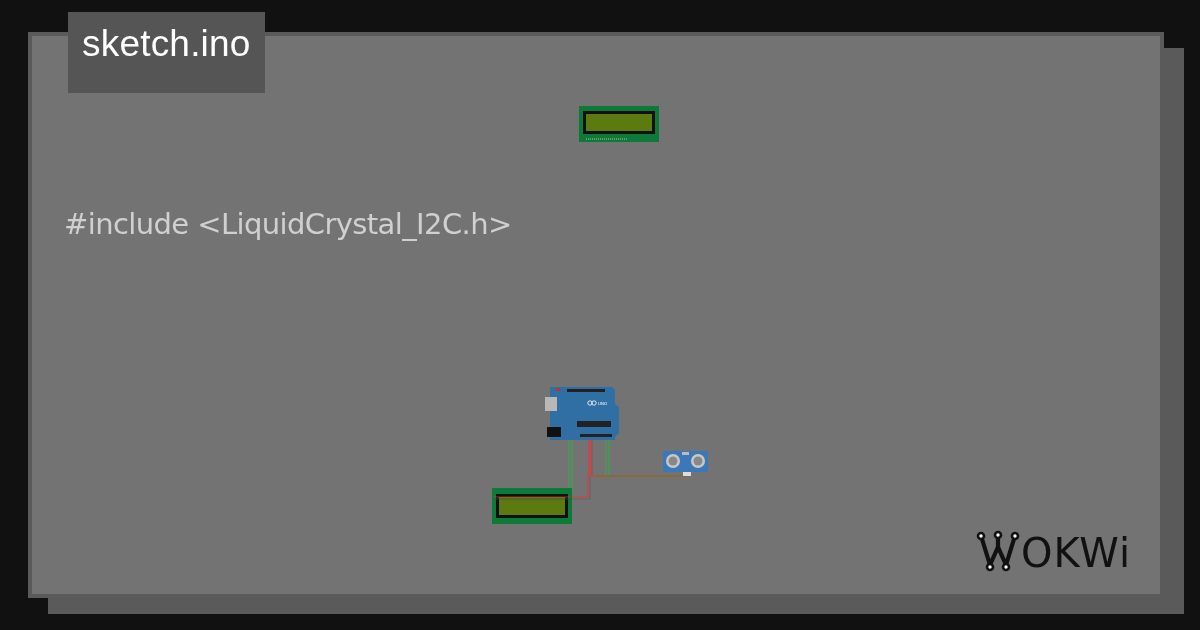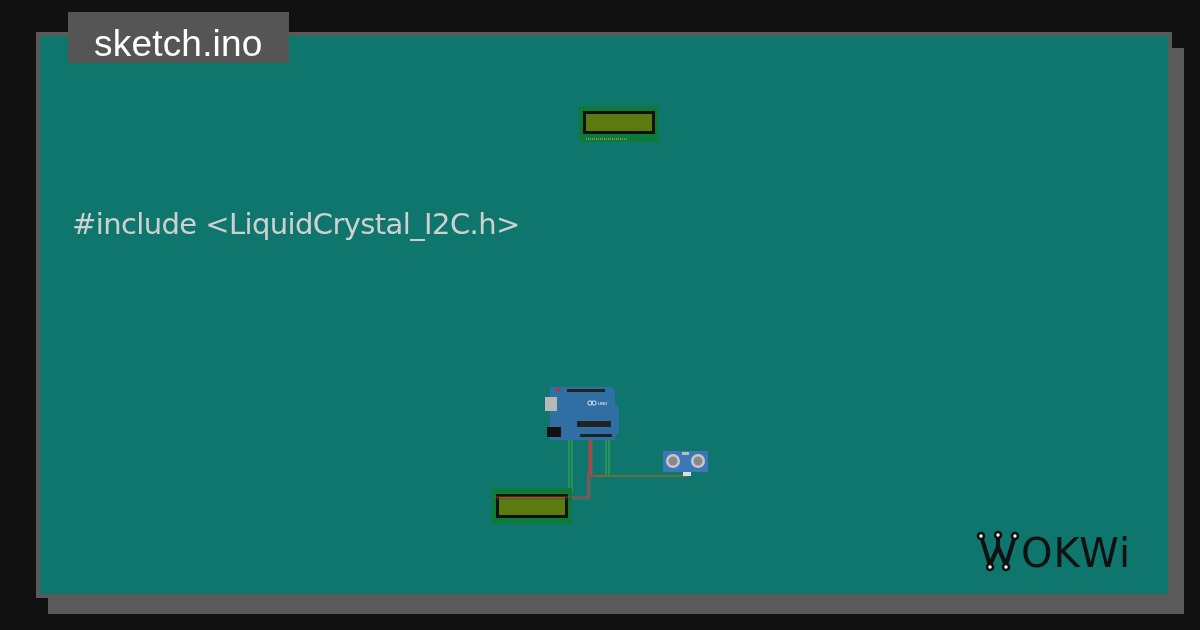--- a/index.html
+++ b/index.html
@@ -17,25 +17,25 @@
     .card-shadow {
       position: absolute;
       left: 48px;
       top: 48px;
       width: 1136px;
       height: 566px;
       background: #5a5a5a;
     }
     .card {
       position: absolute;
-      left: 36px;
+      left: 28px;
       top: 32px;
       width: 1128px;
       height: 558px;
-      background: #0f766e;
+      background: #737373;
       border: 4px solid #5a5a5a;
       overflow: hidden;
     }
     .code {
       position: absolute;
       left: 32px;
       top: 68px;
       margin: 0;
       color: #d0d0d0;
       font-family: "DejaVu Sans", sans-serif;
@@ -45,22 +45,22 @@
       white-space: pre;
     }
     .code-line {
       display: block;
       height: 48px;
     }
     .tab {
       position: absolute;
       left: 68px;
       top: 12px;
-      height: 51px;
-      padding: 0 26px;
+      height: 81px;
+      padding: 0 14px;
       background: #555555;
       color: #ffffff;
       font-family: "Liberation Sans", sans-serif;
       font-size: 37px;
       line-height: 63px;
       letter-spacing: 0.2px;
     }
     .diagram {
       position: absolute;
       left: 0;

